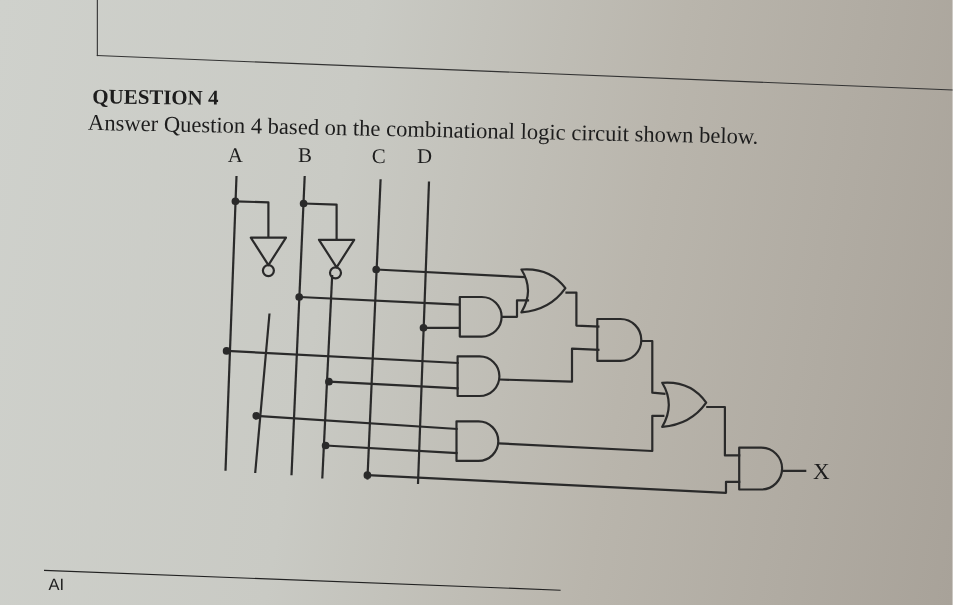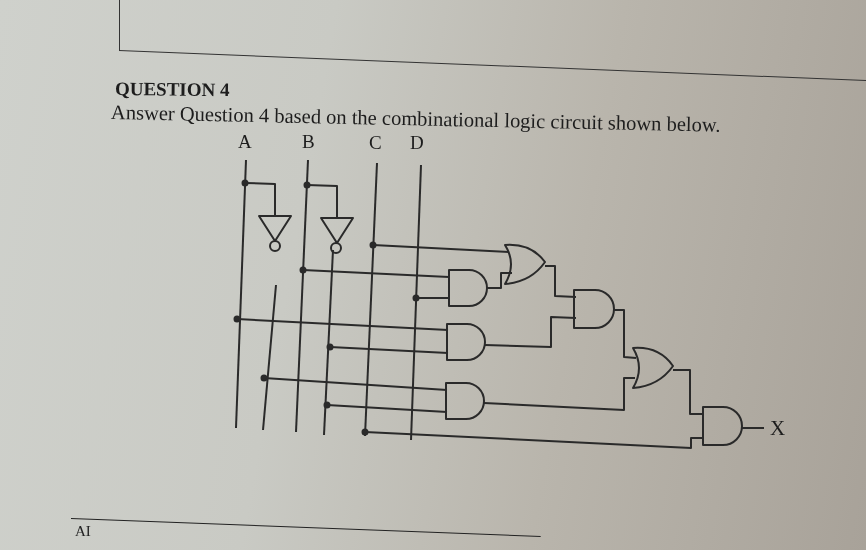--- a/index.html
+++ b/index.html
@@ -1,21 +1,21 @@
 <!DOCTYPE html>
 <html><head>
 <meta charset="utf-8">
 <style>
   html, body { margin:0; padding:0; }
   body {
     width:866px; height:550px; overflow:hidden; position:relative;
     background: linear-gradient(100deg, #cfd1cc 0%, #c9cac4 35%, #b9b5ac 65%, #a8a299 100%);
     font-family: "Liberation Serif", serif;
   }
-  .page { position:absolute; inset:0;margin-left:31px; }
+  .page { position:absolute; inset:0; }
   .top-box {
     position:absolute; left:88px; top:-10px; width:800px; height:60px;
     border-left:1.5px solid #333; border-bottom:1.5px solid #333;
     transform: skewY(2.3deg); transform-origin: left bottom;
   }
   .q-title {
     position:absolute; left:84px; top:78px; font-size:19px; font-weight:bold; color:#1d1d1d;
     transform: rotate(0.6deg); transform-origin:left;
   }
   .q-text {
@@ -25,21 +25,21 @@
   .lbl {
     position:absolute; font-size:19px; color:#1d1d1d;
   }
   svg.circuit { position:absolute; left:0; top:0; }
   .footer-line {
     position:absolute; left:40px; top:518px; width:470px; height:0;
     border-top:1.5px solid #222; transform: rotate(2.2deg); transform-origin:left;
   }
   .footer-text {
     position:absolute; left:44px; top:523px; font-size:15px; color:#222;
-    font-family:Liberation Serif, serif;
+    font-family:Liberation Sans, sans-serif;
   }
 </style>
 </head>
 <body>
 
 <div class="page">
   <div class="top-box"></div>
 
   <div class="q-title">QUESTION 4</div>
   <div class="q-text">Answer Question 4 based on the combinational logic circuit shown below.</div>

